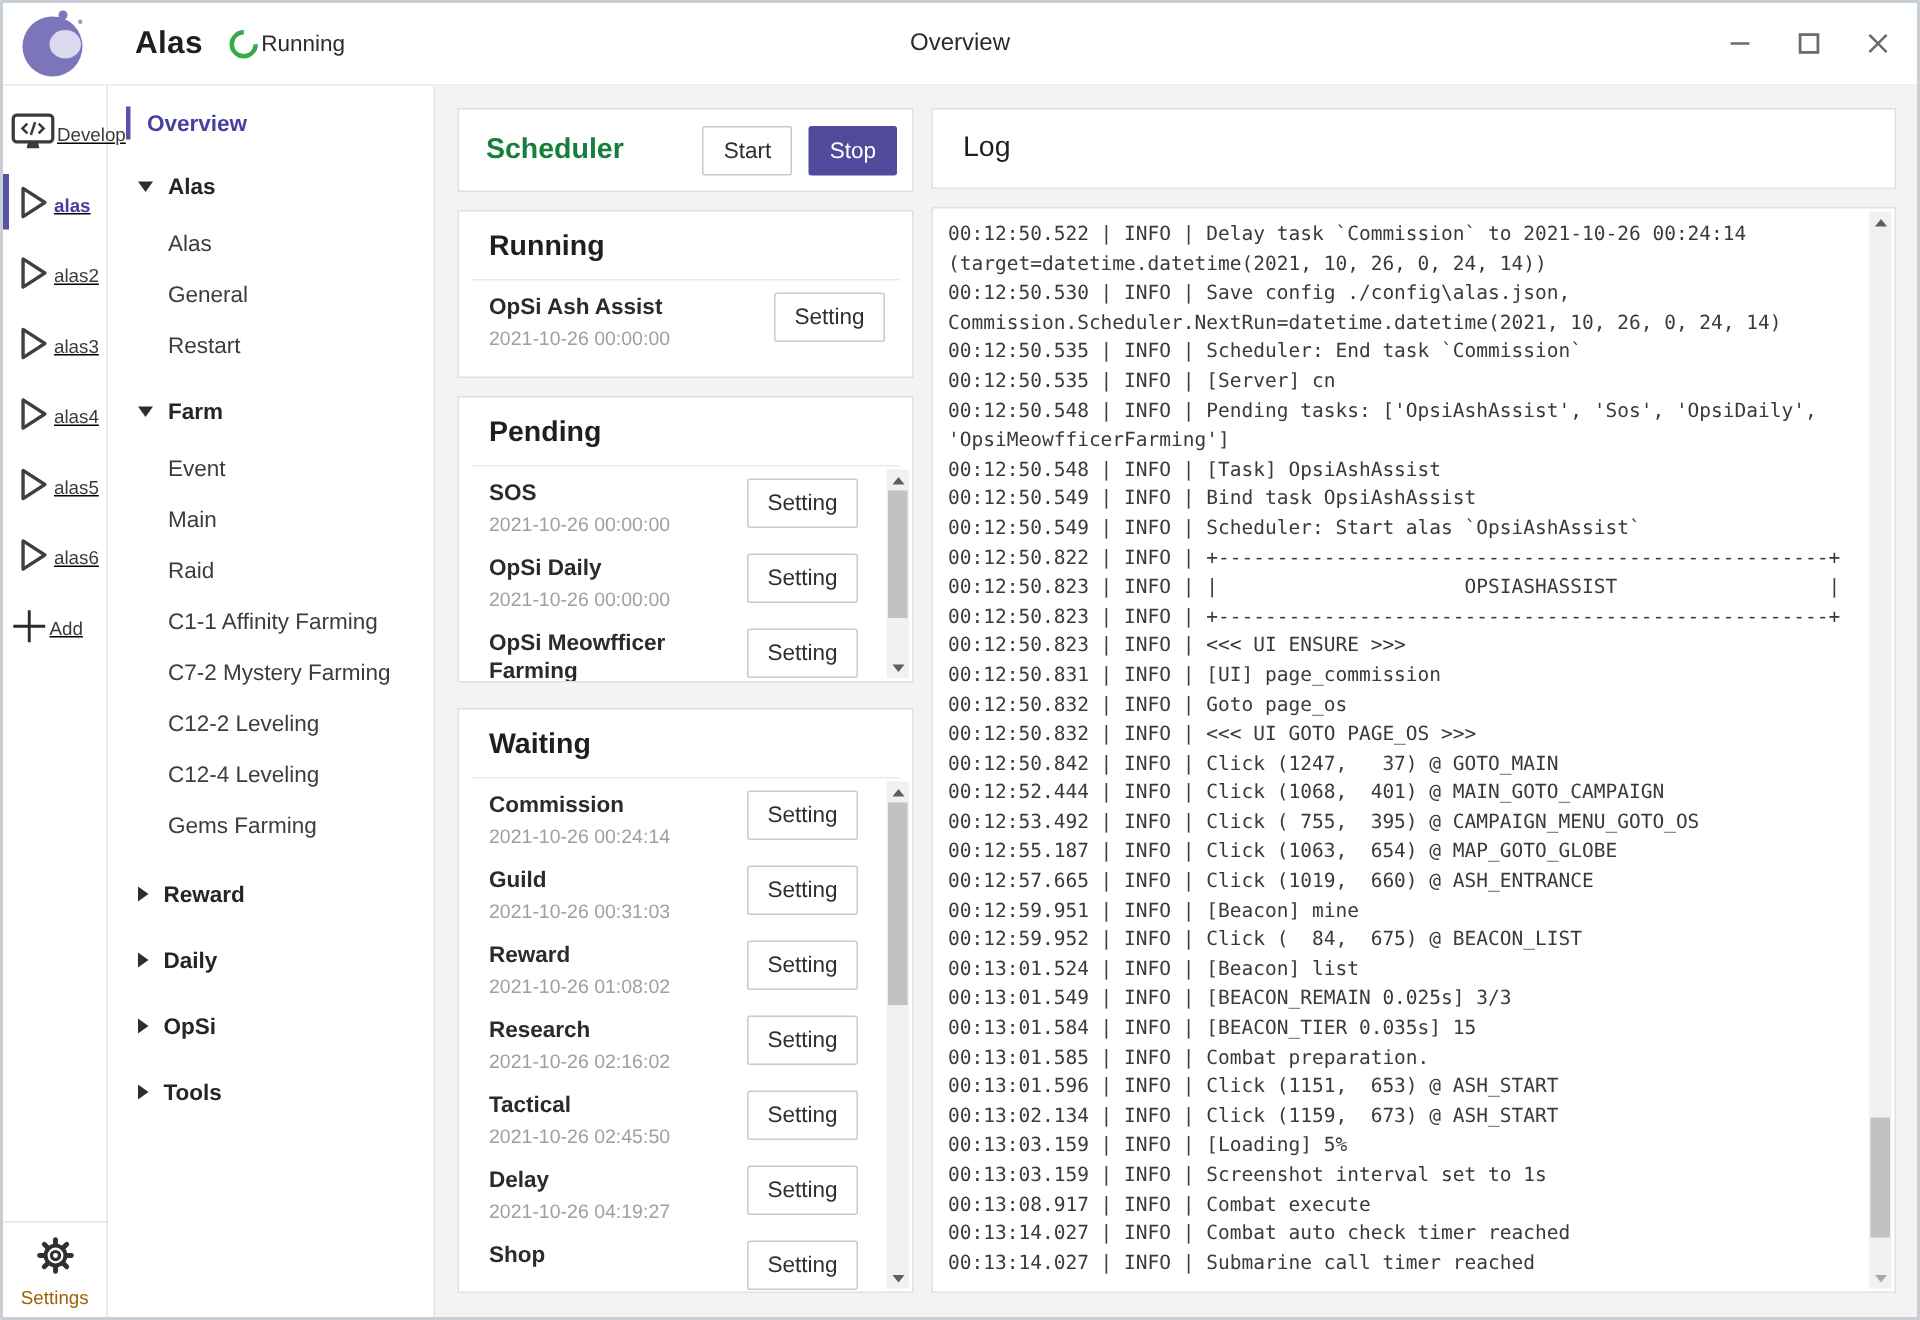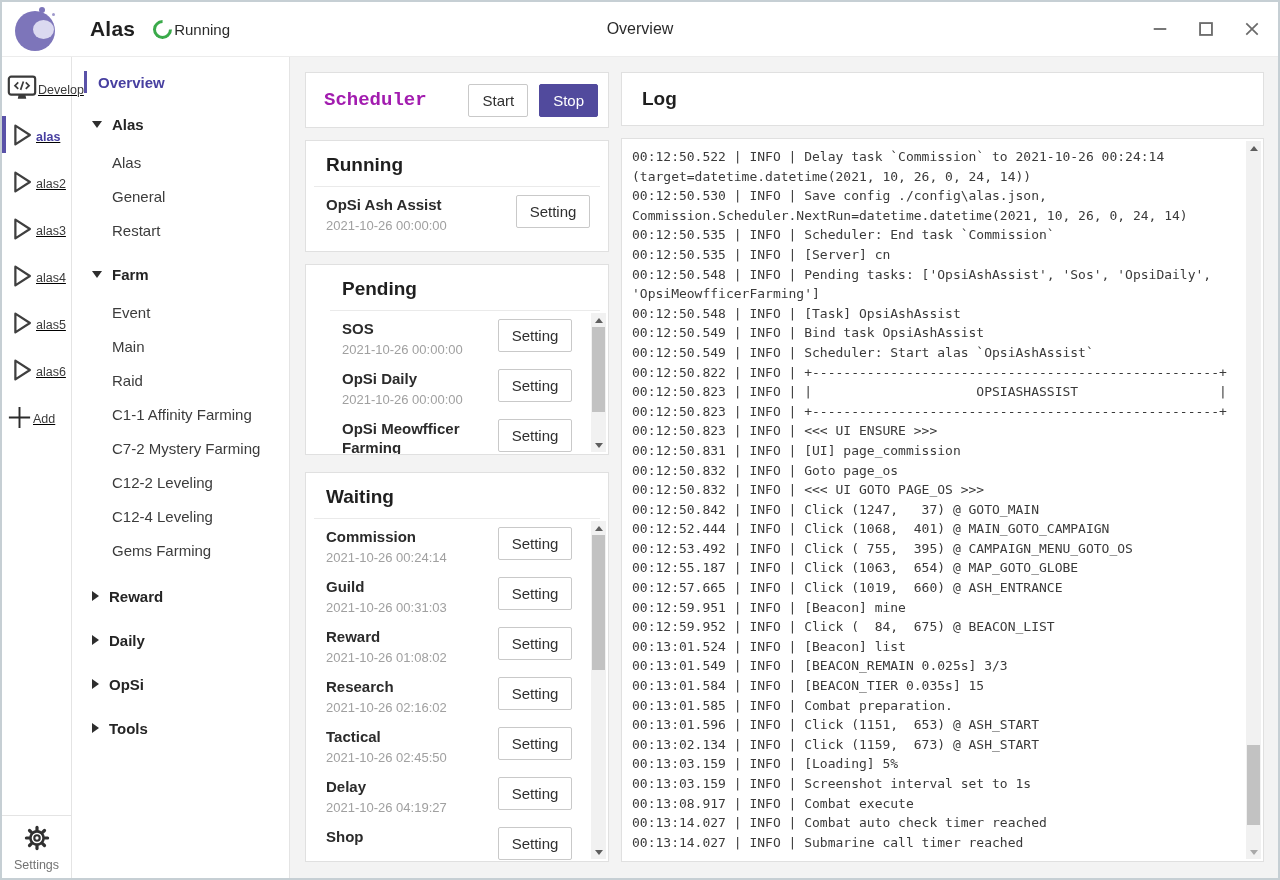--- a/index.html
+++ b/index.html
@@ -26,21 +26,21 @@
 
   
   .rail { width:70px; flex:0 0 70px; border-right:1px solid #e4e4e4; display:flex; flex-direction:column; align-items:stretch; padding-top:8px; background:#fff; }
   .rail-item { position:relative; display:flex; flex-direction:row; align-items:center; padding:7px 4px 6px; margin-bottom:2px; cursor:pointer;text-decoration:underline; }
   .rail-item .ri-icon { height:32px; display:flex; align-items:center; justify-content:center; }
   .rail-item .ri-label { font-size:12.5px; color:#3a3a3a; margin-top:3px; }
   .rail-item.active::before { content:""; position:absolute; left:0; top:4px; bottom:4px; width:4px; background:#5a52a8; }
   .rail-item.active .ri-label { color:#473fa0; font-weight:700; }
   .rail-spacer { flex:1; }
   .rail-settings { border-top:1px solid #e4e4e4; display:flex; flex-direction:column; align-items:center; padding:8px 0 6px; cursor:pointer; }
-  .rail-settings .ri-label { font-size:12.5px; color:#737373; margin-top:2px; }
+  .rail-settings .ri-label { font-size:12.5px; color:#a16207; margin-top:2px; }
 
   
   .menu { width:218px; flex:0 0 218px; border-right:1px solid #e4e4e4; padding-top:10px; background:#fff; overflow:hidden; }
   .m-row { display:flex; align-items:center; height:30px; cursor:pointer; }
   .m-active { padding-left:12px; }
   .m-bar { width:3px; height:22px; background:#5a52a8; margin-right:11px; }
   .m-active .m-label { font-size:15px; font-weight:700; color:#473fa0; }
   .m-group { margin-top:12px; margin-bottom:6px; padding-left:20px; }
   .m-group .m-label { font-size:15px; font-weight:700; color:#252525; margin-left:10px; }
   .m-group-c { margin-top:14px; margin-bottom:0; height:30px; }
@@ -53,26 +53,26 @@
   
   .main { flex:1; background:#f3f3f3; display:flex; padding:15px 14px 16px 15px; gap:12px; min-width:0; }
   .panel { background:#fff; border:1px solid #e0e0e0; }
   .col-mid { width:304px; flex:0 0 304px; display:flex; flex-direction:column; }
   .col-log { flex:1; display:flex; flex-direction:column; min-width:0; }
 
   .btn { border:1px solid #c9c9c9; background:#fff; font-family:inherit; font-size:15px; color:#2f2f2f; padding:7px 13px; border-radius:2px; cursor:pointer; white-space:nowrap; }
   .btn-primary { background:#514a9d; border-color:#514a9d; color:#fff; }
 
   .scheduler-panel { height:56px; flex:0 0 56px; display:flex; align-items:center; padding:0 10px 0 18px; margin-bottom:12px; }
-  .scheduler-title { font-size:19px; font-weight:600; color:#a21caf;font-family:Liberation Mono, monospace; }
+  .scheduler-title { font-size:19px; font-weight:600; color:#15803d; }
   .scheduler-actions { margin-left:auto; display:flex; gap:11px;justify-content:space-between; }
 
   .sec { display:flex; flex-direction:column; overflow:hidden; }
   .sec-running { height:112px; flex:0 0 112px; margin-bottom:12px; }
-  .sec-pending { height:191px; flex:0 0 191px; margin-bottom:17px;padding-left:16px; }
+  .sec-pending { height:191px; flex:0 0 191px; margin-bottom:17px; }
   .sec-waiting { flex:1; }
   .sec-head { margin:0 8px; padding:13px 12px 10px; border-bottom:1px solid #eaeaea; font-size:19px; font-weight:600; color:#1f1f1f; flex:0 0 auto; }
   .task-area { position:relative; flex:1; overflow:hidden; }
   .task-rows { padding-top:5px; }
   .task-row { height:50px; display:flex; align-items:flex-start; padding:3px 36px 0 20px; }
   .task-row.no-scroll { padding-right:18px; }
   .task-info { flex:1; min-width:0; }
   .task-name { font-size:15px; font-weight:700; color:#2b2b2b; line-height:19px; max-width:162px; }
   .task-time { font-size:13px; color:#a0a0a0; margin-top:4px; }
   .setting-btn { margin-left:auto; width:74px; text-align:center; padding:7px 0; flex:0 0 74px; }
@@ -84,21 +84,21 @@
   .sb-down::after { content:""; border-left:4px solid transparent; border-right:4px solid transparent; border-top:5px solid #5e5e5e; }
   .sb-track { flex:1; position:relative; }
   .sb-thumb { position:absolute; left:1px; right:1px; background:#c2c2c2; }
   .thumb-pending { top:0; height:85px; }
   .thumb-waiting { top:0; height:135px; }
   .thumb-log { bottom:20px; height:80px; }
   .sb-down.light::after { border-top-color:#a9a9a9; }
 
   
   .log-head { height:54px; flex:0 0 54px; display:flex; align-items:center; padding:0 13px 0 20px; margin-bottom:12px; }
-  .log-title { font-size:19px; font-weight:700; color:#1f1f1f; }
+  .log-title { font-size:19px; font-weight:400; color:#1f1f1f; }
   .log-actions { margin-left:auto; display:flex; gap:8px; }
   .log-body { flex:1; position:relative; overflow:hidden; }
   .log-lines { position:absolute; inset:8px 19px 4px 10px; overflow:hidden; }
   .log-line { font-family:"DejaVu Sans Mono","Liberation Mono",monospace; font-size:13px; line-height:19.6px; color:#3a3a3a; white-space:pre; }
 </style>
 </head>
 <body>
 
 <div class="window">
 

